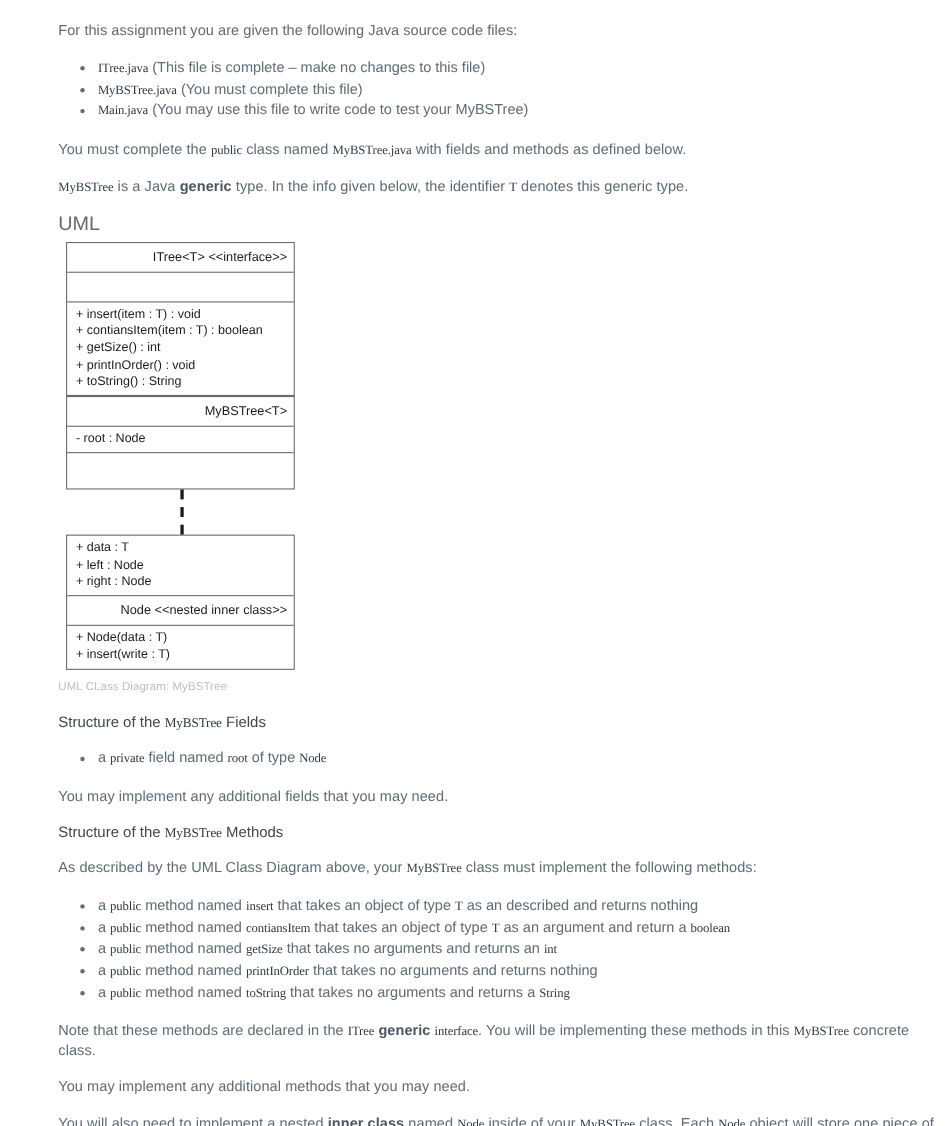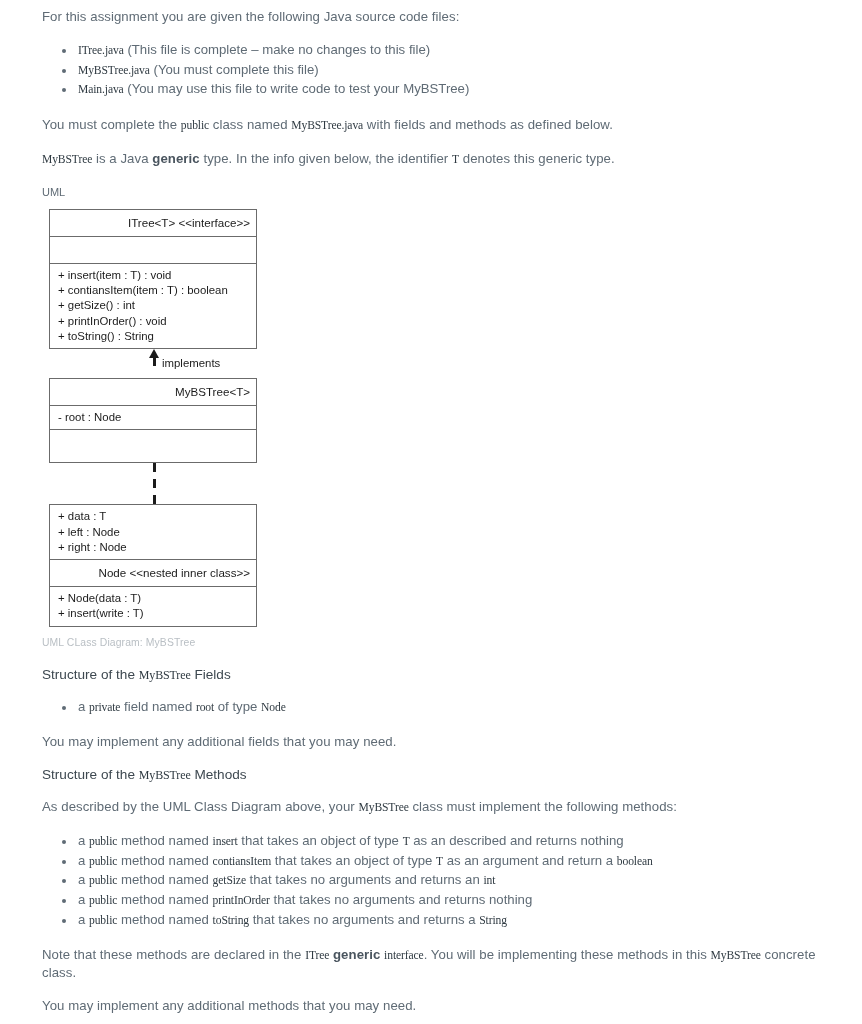--- a/index.html
+++ b/index.html
@@ -12,21 +12,21 @@
     height: 1024px;
     font-family: "Liberation Sans", sans-serif;
     color: #5f6b75;
     -webkit-font-smoothing: antialiased;
   }
   .page {
     position: relative;
     width: 862px;
     height: 1024px;
     overflow: hidden;
-    padding: 4px;
+    padding: 15px;
     box-sizing: border-box;
   }
   .content {
     padding: 4px 20px 0 38px;
     box-sizing: border-box;
     width: 862px;
   }
   p.para {
     font-size: 13.2px;
     line-height: 17px;
@@ -56,21 +56,21 @@
   .bold { font-weight: bold; color: #4a555f; }
   h3.section {
     font-size: 13.6px;
     font-weight: normal;
     color: #3d4850;
     margin: 0 0 14px 0;
     line-height: 18px;
   }
   h3.section .code { color: #2f3a42; font-size: 12px; }
   .uml-label {
-    font-size: 11px;
+    font-size: 18px;
     color: #5f6b75;
     margin: 0 0 8px 0;
     line-height: 17px;
   }
 
   
   .uml {
     position: relative;
     width: 300px;
     margin: 0 0 2px 7px;
@@ -181,25 +181,20 @@
         <div class="uml-row empty"></div>
         <div class="uml-row">
           <div>+ insert(item : T) : void</div>
           <div>+ contiansItem(item : T) : boolean</div>
           <div>+ getSize() : int</div>
           <div>+ printInOrder() : void</div>
           <div>+ toString() : String</div>
         </div>
       </div>
 
-      <div class="conn">
-        <span class="arrow-up"></span>
-        <span class="arrow-stem"></span>
-        <span class="impl-label">implements</span>
-      </div>
 
       <div class="uml-box">
         <div class="uml-row title">MyBSTree&lt;T&gt;</div>
         <div class="uml-row">
           <div>- root : Node</div>
         </div>
         <div class="uml-row empty2"></div>
       </div>
 
       <div class="dashline">

